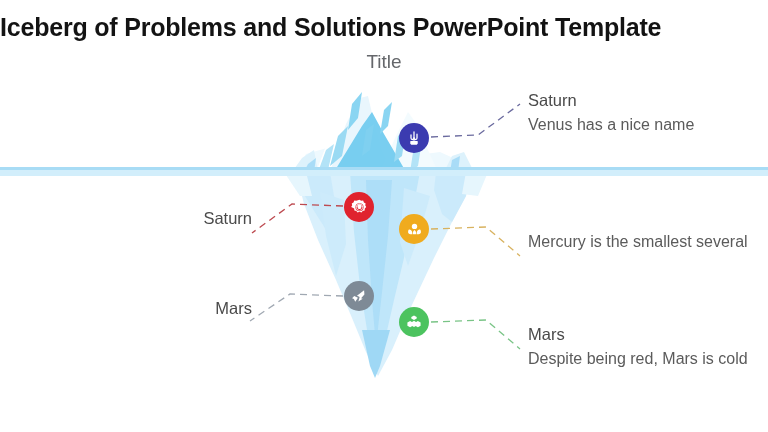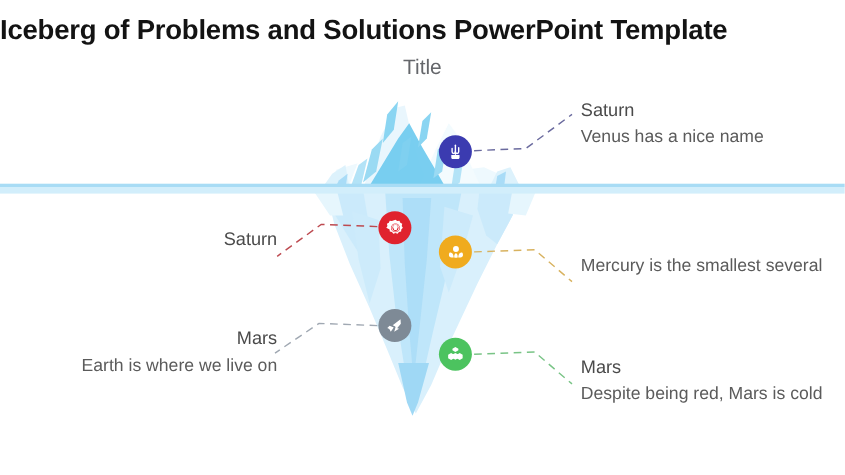--- a/index.html
+++ b/index.html
@@ -233,21 +233,20 @@
   <div class="callout left" id="cb-saturn">
     <div class="c-title">Saturn</div>
   </div>
 
   <div class="callout right" id="cb-mercury">
     <div class="c-desc">Mercury is the smallest several</div>
   </div>
 
   <div class="callout left" id="cb-earth">
     <div class="c-title">Mars</div>
-    <div class="c-desc">Earth is where we live on</div>
   </div>
 
   <div class="callout right" id="cb-mars">
     <div class="c-title">Mars</div>
     <div class="c-desc">Despite being red, Mars is cold</div>
   </div>
 
 </div>
 
 </body></html>

